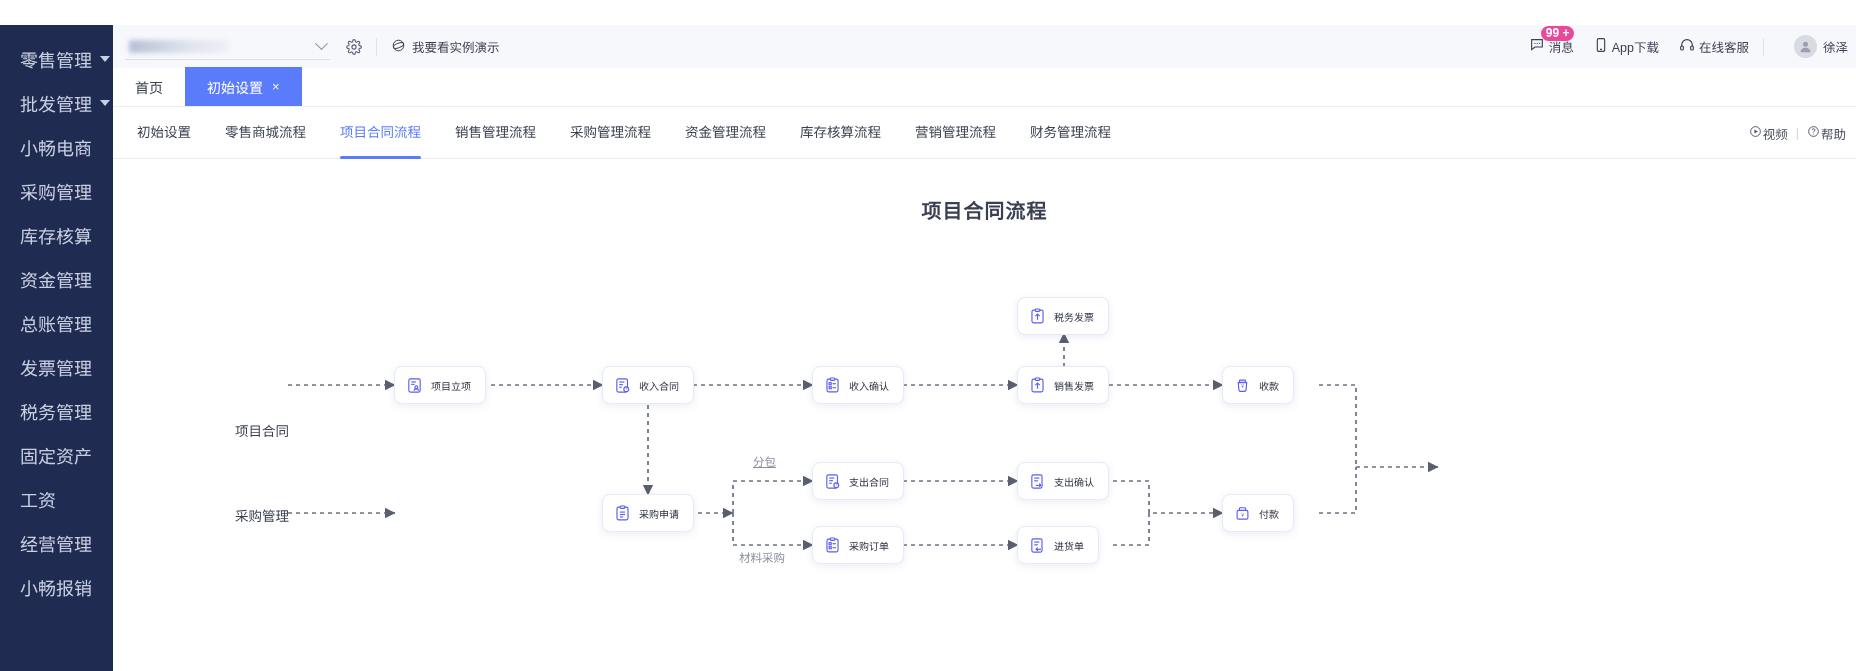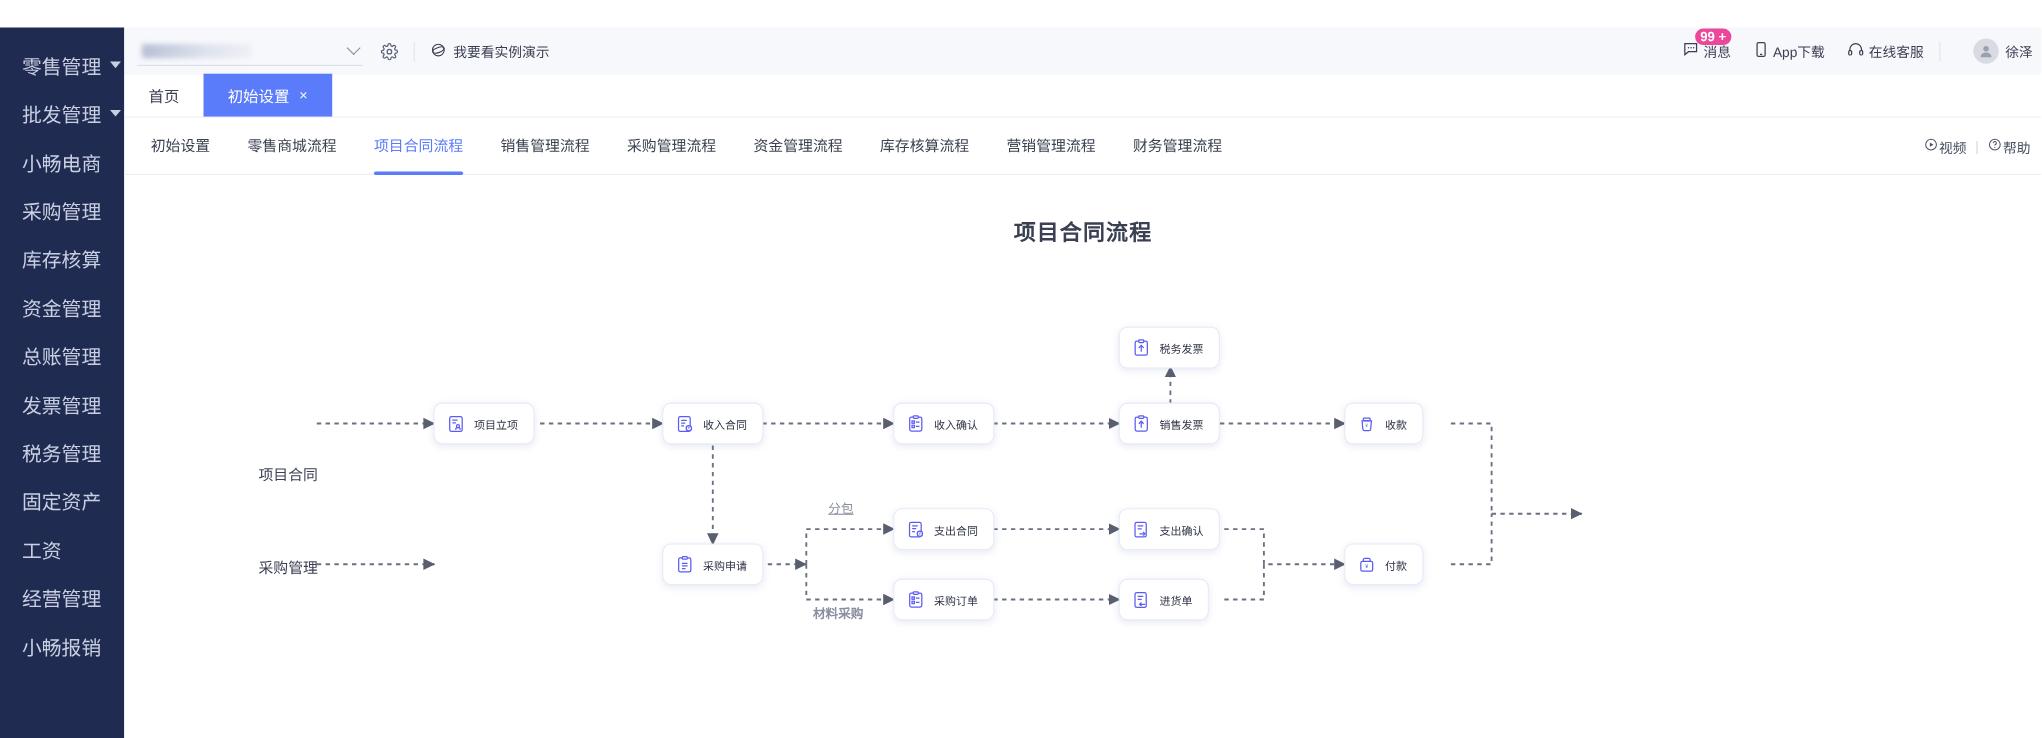--- a/index.html
+++ b/index.html
@@ -353,21 +353,21 @@
           <path d="M1206 276 H 1243 V 230" marker-end="none"></path>
 
           <path d="M1243 230 H 1325" marker-end="url(#arw)"></path>
         </g>
       </svg>
 
       <div class="rowlabel" style="left:122px; top:140px;margin-top:43px;">项目合同</div>
       <div class="rowlabel" style="left:122px; top:268px;">采购管理</div>
 
       <div class="edgelabel" style="left:640px; top:216px;text-decoration:underline;">分包</div>
-      <div class="edgelabel" style="left:626px; top:312px;font-weight:bold;">材料采购</div>
+      <div class="edgelabel" style="left:626px; top:312px;">材料采购</div>
 
       <div class="node" style="left:281px; top:129px;">
         <span class="ico">
           <svg viewBox="0 0 24 24" width="17" height="17" fill="none" stroke="#5b5cf2" stroke-width="1.6">
             <rect x="4" y="2.6" width="16" height="18.8" rx="2.2"></rect>
             <line x1="7.4" y1="7" x2="14" y2="7"></line>
               <line x1="7.4" y1="10.4" x2="12" y2="10.4"></line>
             <circle cx="14.6" cy="14.6" r="2"></circle>
               <path d="M11.6 19.4c0-1.7 1.3-2.7 3-2.7s3 1 3 2.7"></path>
           </svg>

